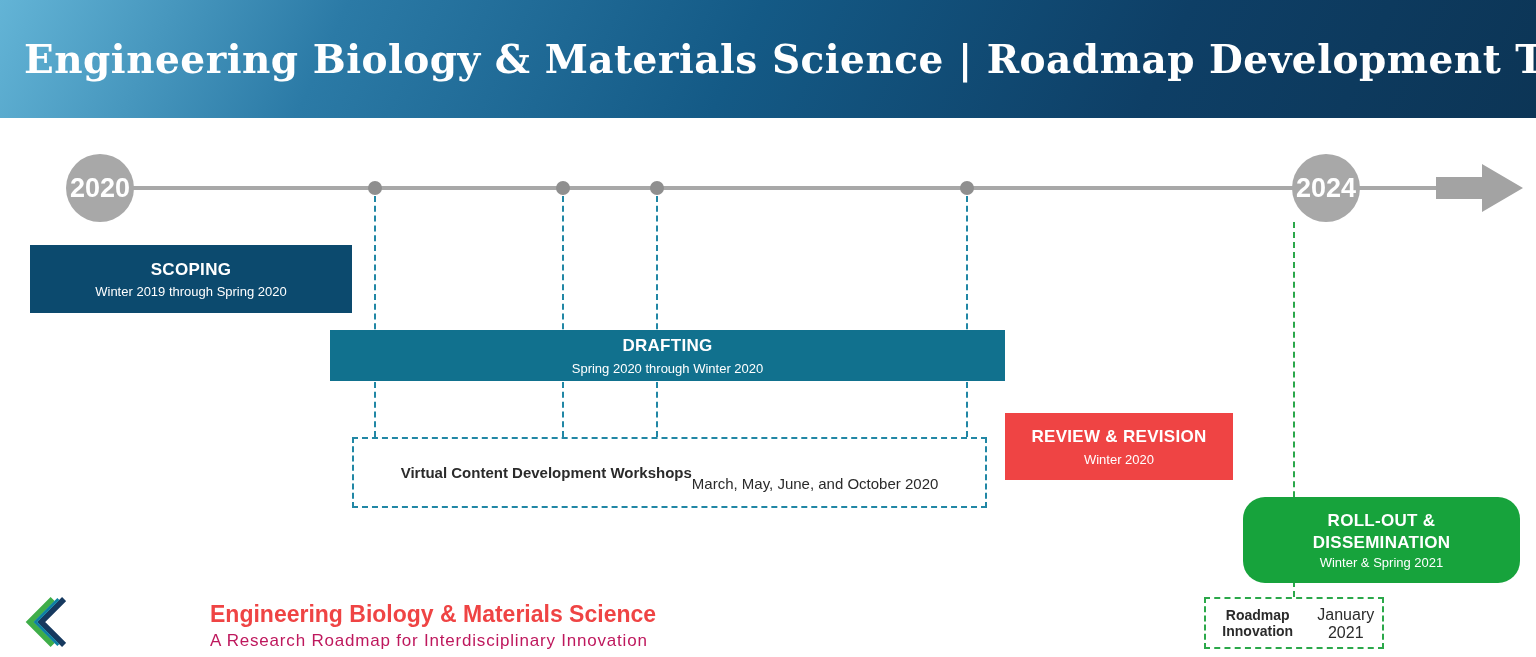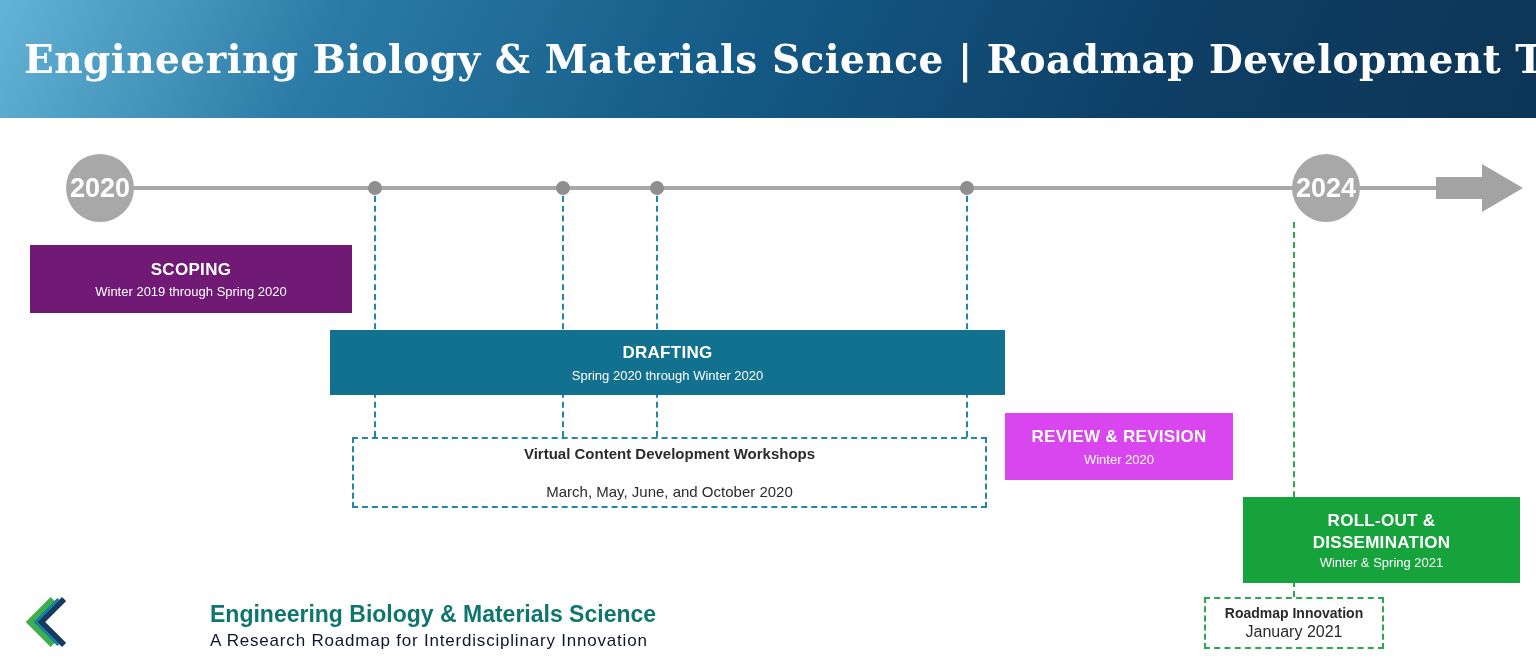--- a/index.html
+++ b/index.html
@@ -104,31 +104,30 @@
     letter-spacing: 0.3px;
     white-space: pre-line;
     line-height: 1.25;
   }
   .phase-dates {
     font-size: 13px;
     margin-top: 4px;
     font-weight: normal;
   }
   .phase-scoping  { left: 30px;   top: 245px; width: 322px; height: 68px; }
-  .phase-drafting { left: 330px;  top: 330px; width: 675px; height: 65px; }
+  .phase-drafting { left: 330px;  top: 330px; width: 675px; height: 51px; }
   .phase-review   { left: 1005px; top: 413px; width: 228px; height: 67px; }
-  .phase-rollout  { left: 1243px; top: 497px; width: 277px; height: 86px; }
+  .phase-rollout  { left: 1243px; top: 497px; width: 277px; height: 86px; border-radius: 22px; }
   .phase-rollout .phase-dates { margin-top: 2px; }
 
   
   .dashed-box {
     position: absolute;
     background: #ffffff;
     display: flex;
-    flex-direction: column;
     align-items: center;
     justify-content: center;
     text-align: center;
     z-index: 2;
     color: #2b2b2b;
   }
   .workshops-box {
     left: 352px; top: 437px;
     width: 635px; height: 71px;
     border: 2px dashed #2187a5;
@@ -153,28 +152,28 @@
     font-weight: bold;
     color: #16395f;
     letter-spacing: 1px;
     z-index: 2;
   }
   .footer-title {
     position: absolute;
     left: 210px; top: 601px;
     font-size: 23px;
     font-weight: bold;
-    color: #0f766e;
+    color: #ef4444;
     z-index: 2;
   }
   .footer-subtitle {
     position: absolute;
     left: 210px; top: 631px;
     font-size: 17px;
-    color: #0f172a;
+    color: #be185d;
     letter-spacing: 0.8px;
     z-index: 2;
   }
 </style>
 </head>
 <body>
 
 <div class="canvas">
 
   <div class="header">
@@ -197,29 +196,29 @@
   <div class="timeline-dot dot-1"></div>
   <div class="timeline-dot dot-2"></div>
   <div class="timeline-dot dot-3"></div>
   <div class="timeline-dot dot-4"></div>
   <div class="arrow-head">
     <svg width="88" height="60" viewBox="0 0 88 60">
       <polygon points="0,19 46,19 46,6 87,30 46,54 46,41 0,41" fill="#a3a3a3"></polygon>
     </svg>
   </div>
 
-  <div class="phase phase-scoping" style="background: #701a75; text-align: center;">
+  <div class="phase phase-scoping" style="background: #0c4a6e; text-align: center;">
     <div class="phase-title">SCOPING</div>
     <div class="phase-dates">Winter 2019 through Spring 2020</div>
   </div>
   <div class="phase phase-drafting" style="background: rgb(17, 113, 142);">
     <div class="phase-title">DRAFTING</div>
     <div class="phase-dates">Spring 2020 through Winter 2020</div>
   </div>
-  <div class="phase phase-review" style="background: #d946ef;">
+  <div class="phase phase-review" style="background: #ef4444;">
     <div class="phase-title">REVIEW &amp; REVISION</div>
     <div class="phase-dates">Winter 2020</div>
   </div>
   <div class="phase phase-rollout" style="background: rgb(23, 163, 60);">
     <div class="phase-title">ROLL-OUT &amp;
 DISSEMINATION</div>
     <div class="phase-dates">Winter &amp; Spring 2021</div>
   </div>
 
   <div class="dashed-box workshops-box">

